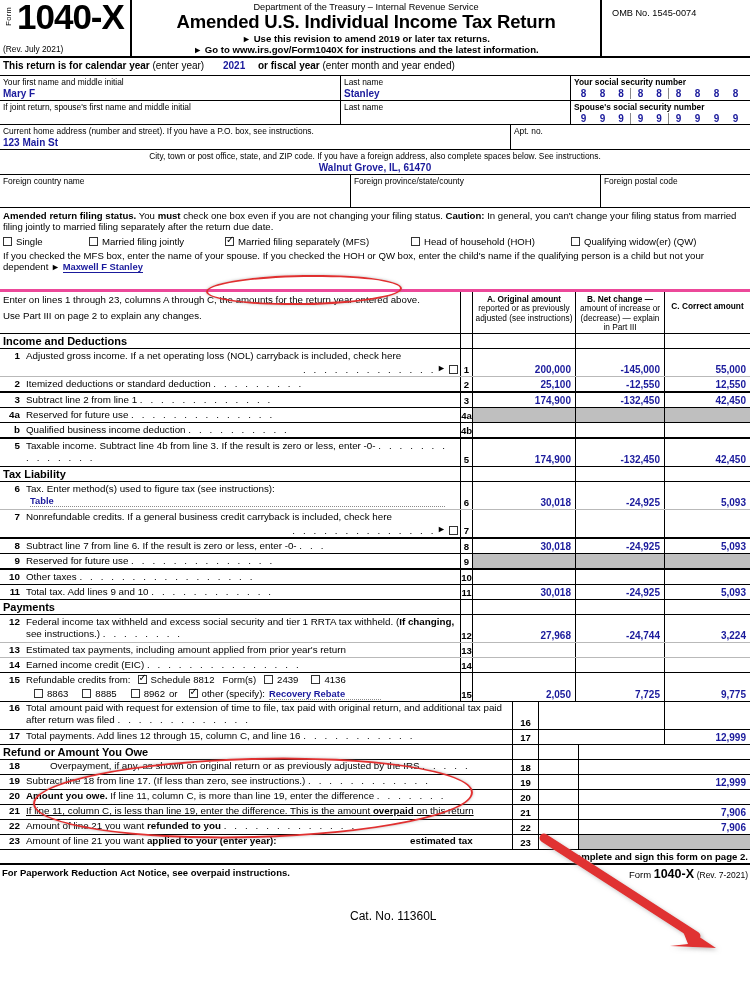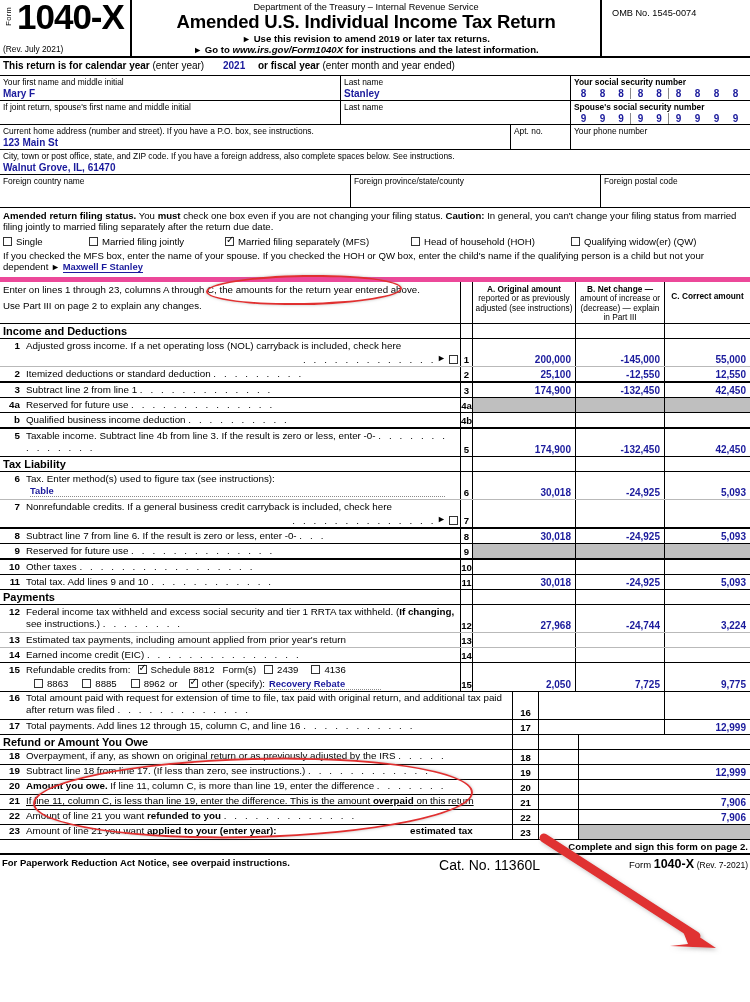--- a/index.html
+++ b/index.html
@@ -10,21 +10,21 @@
     font-family: "Liberation Sans", sans-serif;
     color: #000000;
   }
   body { position: relative; width: 750px; height: 1002px; overflow: hidden; }
 
   .form { position: relative; width: 750px; }
 
   
   .blue { color: #1a1a9c; font-weight: bold; }
   .b { font-weight: bold; }
-  .i { font-style: italic; }
+  .i { }
   .tiny { font-size: 8.5px; }
 
   
   .header { display: flex; border-bottom: 2px solid #000; height: 58px; }
   .hdr-left {
     width: 132px; border-right: 2px solid #000;
     position: relative; padding: 2px 3px;
   }
   .hdr-form-word {
     position: absolute; left: 4px; top: 7px;
@@ -58,21 +58,21 @@
   .bl { border-left: 1px solid #000; }
   .ssnbox { width: 180px; }
   .ssn-digits { display: flex; padding-top: 1px; }
   .ssn-digits span {
     width: 19px; text-align: center; font-size: 10px;
     font-weight: bold; color: #1a1a9c;
   }
   .ssn-digits span.sep { border-right: 1px solid #888; }
 
   
-  .fsblock { padding: 2px 3px 3px 3px; border-bottom: 5px solid #ec4899; position: relative; }
+  .fsblock { padding: 2px 3px 15px 3px; border-bottom: 3px solid #ec4899; position: relative; }
   .fstext { font-size: 9.6px; line-height: 11.4px; }
   .fsboxes { display: flex; align-items: center; margin: 3px 0 3px 0; font-size: 9.6px; }
   .fsboxes > div { display: flex; align-items: center; }
   .cb {
     display: inline-block; width: 9px; height: 9px;
     border: 1px solid #333; margin-right: 4px; position: relative;
     background: #fff; flex: none;
   }
   .cb.on::after {
     content: "✓"; position: absolute; left: 0px; top: -4px;
@@ -159,21 +159,21 @@
     display: flex; align-items: flex-end; justify-content: flex-end; flex: none;
   }
 
   
   .completeline {
     text-align: right; font-size: 9.6px; font-weight: bold;
     padding: 1px 2px 1px 0; border-top: 1px solid #000; border-bottom: 2px solid #000;
   }
   .botfoot { display: flex; font-size: 9.5px; padding-top: 2px; }
   .botfoot .f1 { width: 350px; font-weight: bold; padding-left: 2px; }
-  .botfoot .f2 { width: 190px; text-align: right; font-size: 14px; }
+  .botfoot .f2 { width: 190px; text-align: left; font-size: 12px; margin-top: 42px; }
   .botfoot .f3 { flex: 1; text-align: right; padding-right: 2px; }
   .botfoot .f3 .big { font-size: 12.5px; font-weight: bold; }
 
   
   .annot { position: absolute; pointer-events: none; }
   .ellipse {
     border: 2.4px solid #e03030; border-radius: 50%;
     box-shadow: 0 0 3px rgba(130,130,130,.55);
   }
 </style>
@@ -263,28 +263,24 @@
 
   <div class="nmrow">
     <div class="cell" style="width:510px;">
       <div class="cap">Current home address (number and street). If you have a P.O. box, see instructions.</div>
       <div class="val blue">123 Main St</div>
     </div>
     <div class="cell bl" style="width:60px;">
       <div class="cap">Apt. no.</div>
       <div class="val blue"></div>
     </div>
-    <div class="cell bl" style="width:180px;">
-      <div class="cap">Your phone number</div>
-      <div class="val blue"></div>
-    </div>
   </div>
 
   <div class="nmrow">
-    <div class="cell" style="width:750px;">
+    <div class="cell" style="width:750px;text-align:center;">
       <div class="cap">City, town or post office, state, and ZIP code. If you have a foreign address, also complete spaces below. See instructions.</div>
       <div class="val blue">Walnut Grove,  IL,  61470</div>
     </div>
   </div>
 
   <div class="nmrow">
     <div class="cell" style="width:350px;height:32px;">
       <div class="cap">Foreign country name</div>
       <div class="val blue"></div>
     </div>
@@ -651,21 +647,21 @@
   <div style="display:flex;border-bottom:1px solid #000;">
     <div style="width:512px;font-size:11px;font-weight:bold;padding:1px 3px;">Refund or Amount You Owe</div>
     <div style="width:26px;border-left:1px solid #000;"></div>
     <div style="width:40px;border-left:1px solid #000;"></div>
     <div style="width:172px;border-left:1px solid #000;"></div>
   </div>
 
   <div class="rowb bb-dark">
     <div class="desc" style="height:14px;">
       <div class="num" style="width:26px;text-align:right;font-weight:bold;padding-right:6px;flex:none;">18</div>
-      <div class="txt" style="flex:1;padding-right:4px;">
+      <div class="txt" style="flex:1;padding-right:4px;margin-left:24px;">
         <span>Overpayment, if any, as shown on original return or as previously adjusted by the IRS</span>
         <span class="dots"> . . . . . </span>
       </div>
     </div>
     <div class="gut2">18</div>
     <div class="blank"></div>
     <div class="amtc"></div>
   </div>
 
   <div class="rowb bb-dark">

